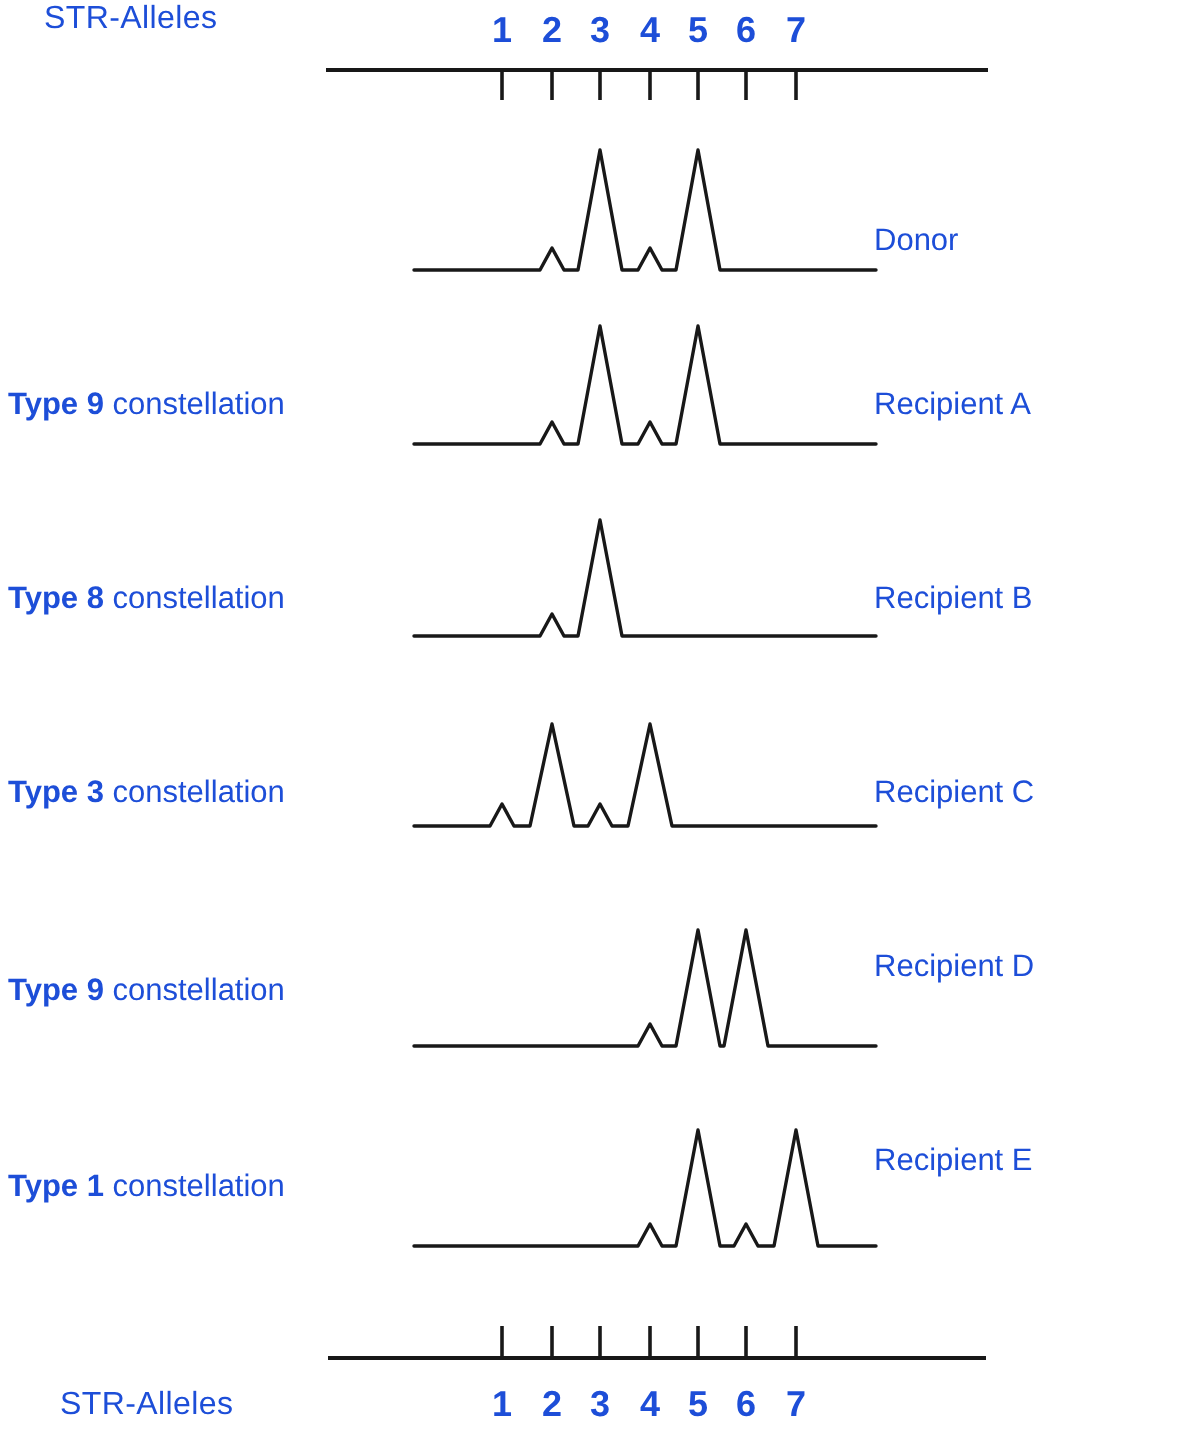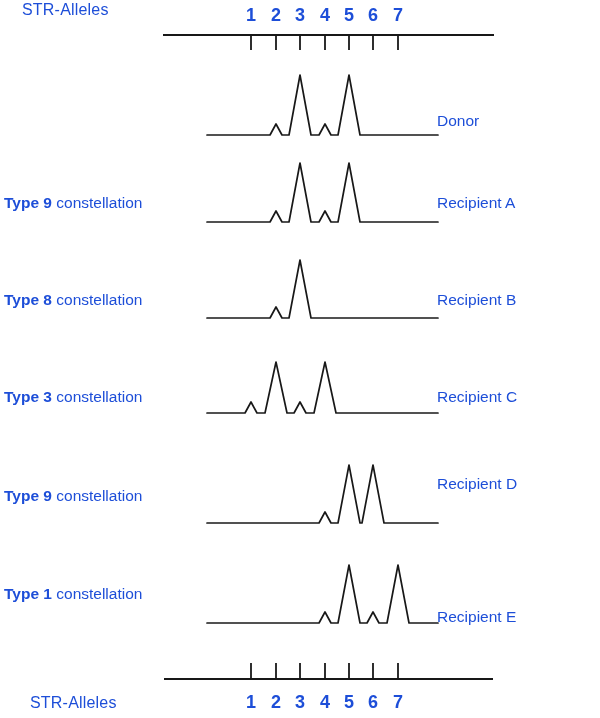--- a/index.html
+++ b/index.html
@@ -59,21 +59,21 @@
       <div class="row-right" style="top: 112px;">Donor</div>
       <div class="row-left" style="top: 194px;"><b>Type 9</b><span> constellation</span></div>
       <div class="row-right" style="top: 194px; text-align: right;">Recipient A</div>
       <div class="row-left" style="top: 291px;"><b>Type 8</b><span> constellation</span></div>
       <div class="row-right" style="top: 291px;">Recipient B</div>
       <div class="row-left" style="top: 388px;"><b>Type 3</b><span> constellation</span></div>
       <div class="row-right" style="top: 388px;">Recipient C</div>
       <div class="row-left" style="top: 487px;"><b>Type 9</b><span> constellation</span></div>
       <div class="row-right" style="top: 475px;">Recipient D</div>
       <div class="row-left" style="top: 585px;"><b>Type 1</b><span> constellation</span></div>
-      <div class="row-right" style="top: 608px; text-align: center;">Recipient E</div>
+      <div class="row-right" style="top: 572px; text-align: center;">Recipient E</div>
     </div>
 
   <div id="bottom-numbers">
       <span class="allele-num" style="left: 251px; top: 692px;">1</span>
       <span class="allele-num" style="left: 276px; top: 692px;">2</span>
       <span class="allele-num" style="left: 300px; top: 692px;">3</span>
       <span class="allele-num" style="left: 325px; top: 692px;">4</span>
       <span class="allele-num" style="left: 349px; top: 692px;">5</span>
       <span class="allele-num" style="left: 373px; top: 692px;">6</span>
       <span class="allele-num" style="left: 398px; top: 692px;">7</span>

